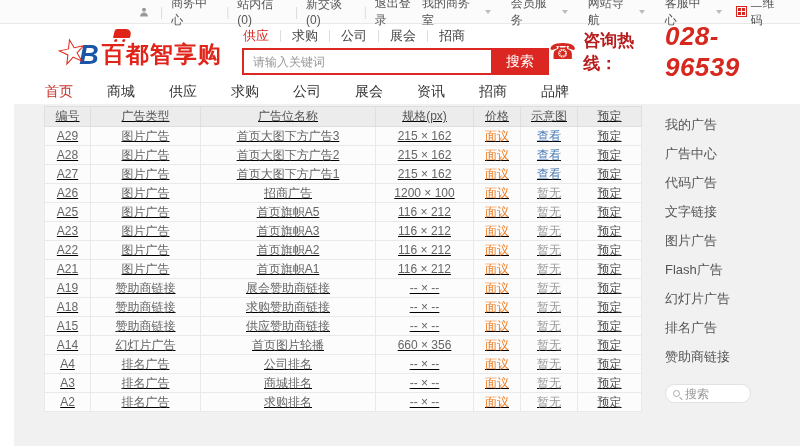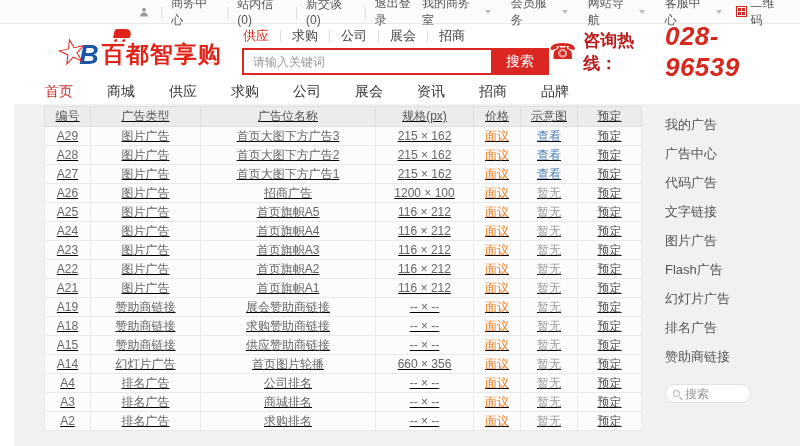--- a/index.html
+++ b/index.html
@@ -239,29 +239,20 @@
           <tr>
             <td>A25</td>
             <td>图片广告</td>
             <td>首页旗帜A5</td>
             <td>116 × 212</td>
             <td><span class="price">面议</span></td>
             <td><span class="muted">暂无</span></td>
             <td><a class="book-link">预定</a></td>
           </tr>
           <tr>
-            <td>A24</td>
-            <td>图片广告</td>
-            <td>首页旗帜A4</td>
-            <td>116 × 212</td>
-            <td><span class="price">面议</span></td>
-            <td><span class="muted">暂无</span></td>
-            <td><a class="book-link">预定</a></td>
-          </tr>
-          <tr>
             <td>A23</td>
             <td>图片广告</td>
             <td>首页旗帜A3</td>
             <td>116 × 212</td>
             <td><span class="price">面议</span></td>
             <td><span class="muted">暂无</span></td>
             <td><a class="book-link">预定</a></td>
           </tr>
           <tr>
             <td>A22</td>

